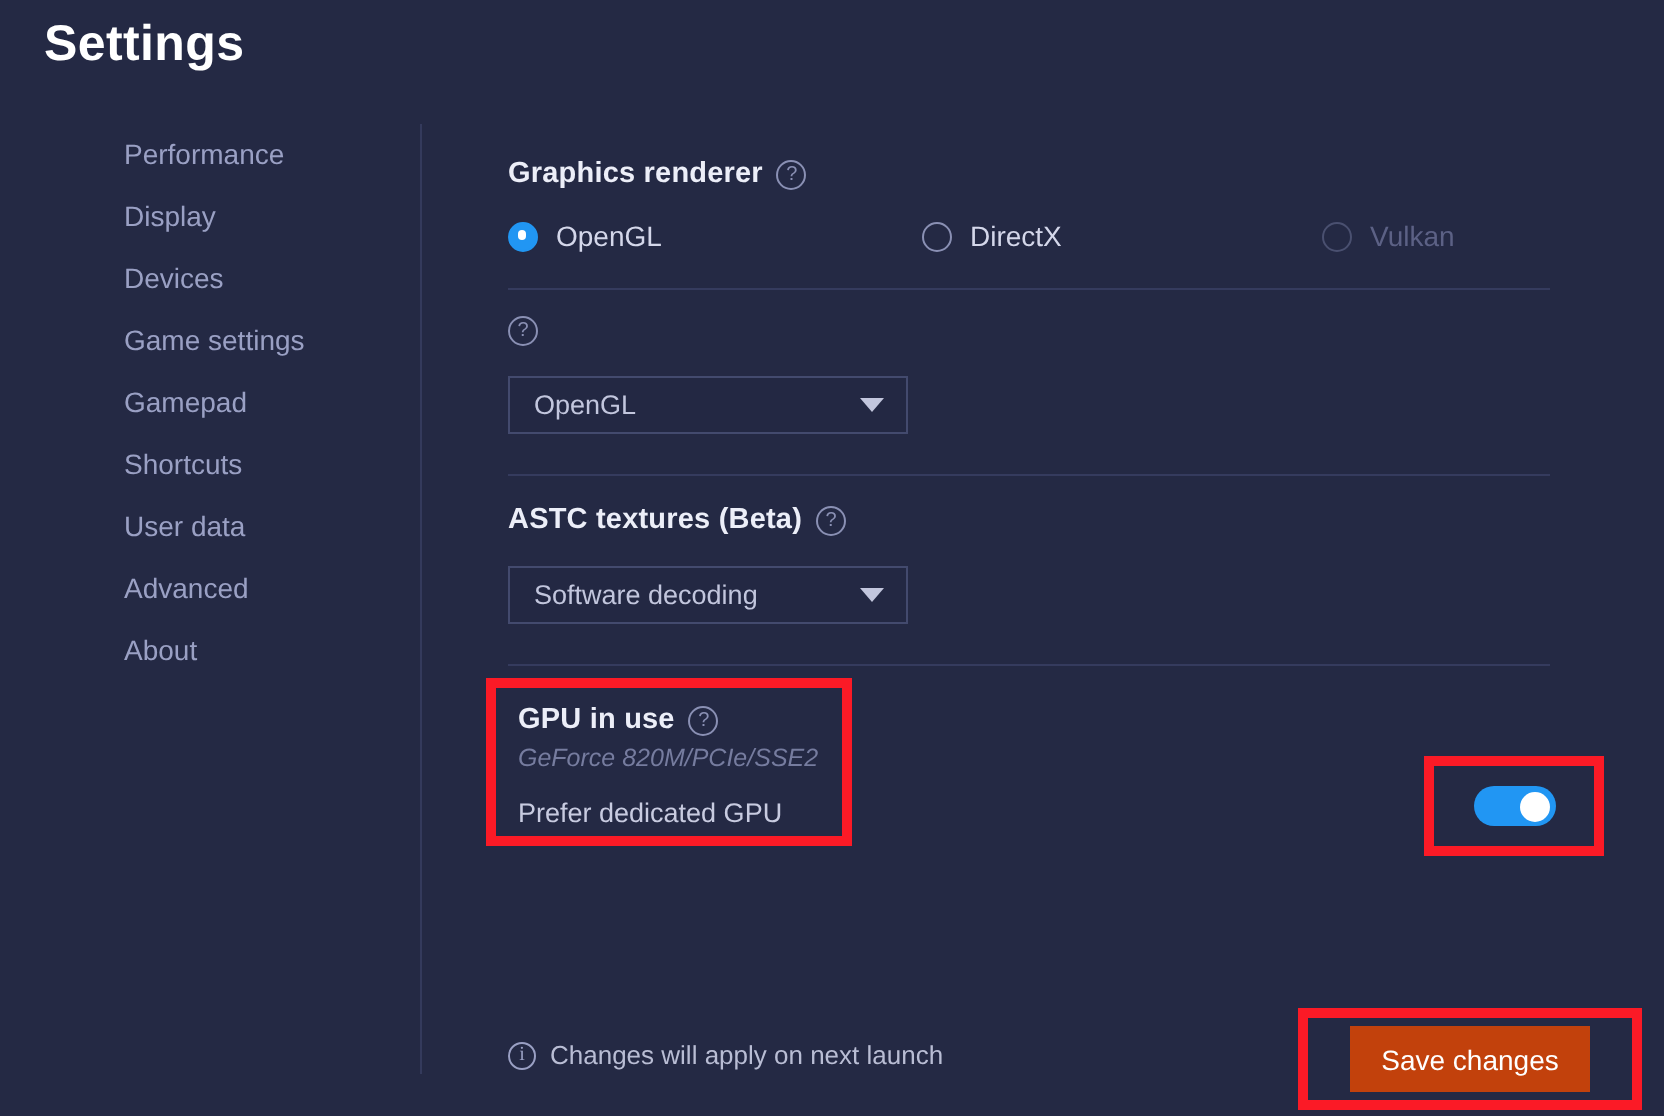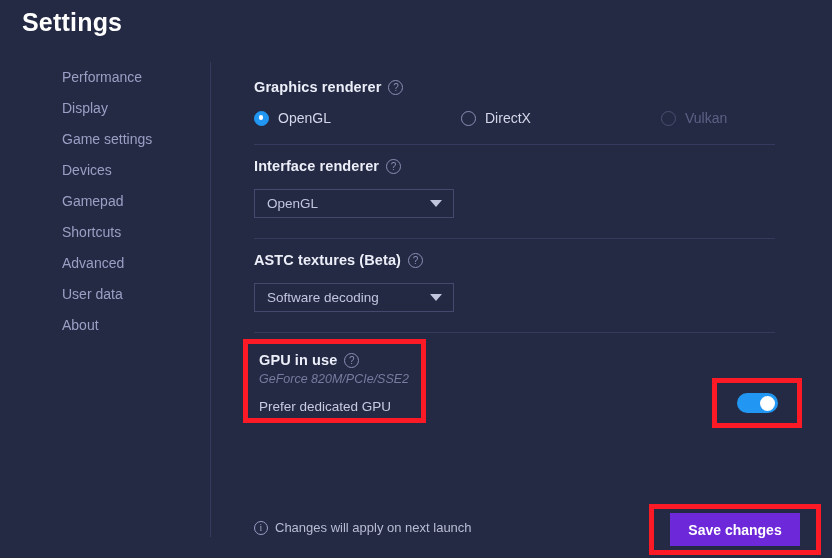--- a/index.html
+++ b/index.html
@@ -252,60 +252,60 @@
     left: 395px;
     top: 487px;
     width: 172px;
     height: 51px;
     border: 5px solid #fb1a26;
     display: flex;
     align-items: center;
     justify-content: center;
   }
   #save-button {
-    width: 130px;
+    width: 120px;
     height: 33px;
-    background: #6d28d9;
+    background: #c2410c;
     border: none;
     color: #ffffff;
     font-size: 14px;
-    font-weight: bold;
+    font-weight: normal;
     font-family: "Liberation Sans", sans-serif;
     cursor: pointer;
   }
 </style>
 </head>
 <body>
 
 <div id="page-title">Settings</div>
 
 <nav id="sidebar">
   <div class="sidebar-item">
     <span>Performance</span>
   </div>
   <div class="sidebar-item">
     <span>Display</span>
   </div>
   <div class="sidebar-item">
+    <span>Devices</span>
+  </div>
+  <div class="sidebar-item">
     <span>Game settings</span>
   </div>
   <div class="sidebar-item">
-    <span>Devices</span>
-  </div>
-  <div class="sidebar-item">
     <span>Gamepad</span>
   </div>
   <div class="sidebar-item">
     <span>Shortcuts</span>
   </div>
   <div class="sidebar-item">
+    <span>User data</span>
+  </div>
+  <div class="sidebar-item">
     <span>Advanced</span>
-  </div>
-  <div class="sidebar-item">
-    <span>User data</span>
   </div>
   <div class="sidebar-item">
     <span>About</span>
   </div>
 </nav>
 <div id="sidebar-divider"></div>
 
 <main id="content">
 
   <div style="position:absolute;left:0;top:62px;">
@@ -325,21 +325,20 @@
       <div class="radio-opt disabled">
         <span class="radio-mark"></span>
         <span class="radio-label">Vulkan</span>
       </div>
     </div>
     <div class="hr" style="margin-top:18px;"></div>
   </div>
 
   <div style="position:absolute;left:0;top:141px;">
     <div class="section-label-row">
-      <span class="section-label">Interface renderer</span>
       <span class="help-icon">?</span>
     </div>
     <div class="dropdown" style="margin-top:15px;">
       <span class="dropdown-value">OpenGL</span>
       <span class="caret"></span>
     </div>
     <div class="hr" style="margin-top:20px;"></div>
   </div>
 
   <div style="position:absolute;left:0;top:235px;">

